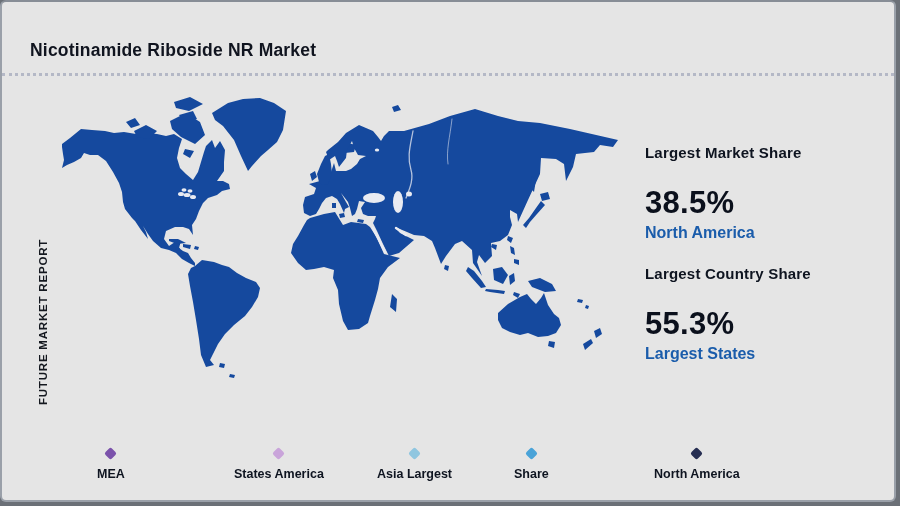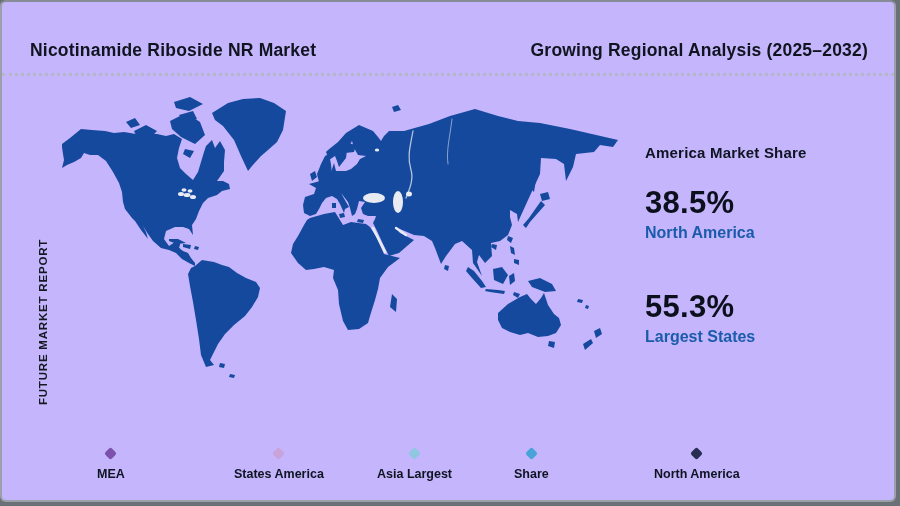--- a/index.html
+++ b/index.html
@@ -5,21 +5,21 @@
   html,body{margin:0;padding:0;}
   body{
     width:900px;height:506px;
     font-family:"Liberation Sans", sans-serif;
     background:#6b7077;
   }
   .card{
     position:relative;
     width:896px;height:502px;
     box-sizing:border-box;
-    background:#c4b5fd;
+    background:#e5e5e5;
     border:2px solid #9aa0a9;
     border-top-color:#878d96;
     border-radius:6px;
     overflow:hidden;
   }
   .header{
     position:absolute;top:0;left:0;right:0;height:74px;
     display:flex;align-items:flex-end;justify-content:space-between;
     padding:0 26px 12px 28px;
     border-bottom:3px dotted #b4b8c6;
@@ -56,21 +56,20 @@
   }
   .legend-label{font-size:12.5px;font-weight:800;color:#0e1420;white-space:nowrap;}
 </style>
 </head>
 <body>
 
 <div class="card">
 
   <div class="header">
     <div class="title">Nicotinamide Riboside NR Market</div>
-    <div class="title">Growing Regional Analysis (2025–2032)</div>
   </div>
 
   <div class="brand-vertical">FUTURE MARKET REPORT</div>
 
   <div class="map-wrap">
     <svg width="584" height="334" viewBox="0 0 584 334" xmlns="http://www.w3.org/2000/svg">
       <g stroke="none" fill="#15499e">
 
         <path d="M0,52 L8,46 L19,37 L30,38 L43,39 L52,41 L62,40 L74,42 L84,41 L95,42 L104,44 L112,42 L120,47 L117,56 L115,66 L118,76 L124,82 L131,88 L136,80 L139,70 L142,60 L144,54 L150,48 L153,56 L158,49 L163,58 L162,70 L162,79 L155,89 L161,89 L167,92 L168,97 L160,99 L155,103 L146,106 L141,111 L137,119 L134,127 L130,133 L131,143 L127,137 L121,135 L113,135 L104,139 L102,147 L107,154 L113,150 L119,149 L117,156 L121,159 L126,161 L129,166 L133,171 L133,174 L127,171 L120,167 L114,161 L107,158 L99,156 L91,149 L86,142 L81,134 L84,140 L86,147 L79,138 L73,129 L70,126 L63,117 L61,110 L60,100 L57,91 L51,80 L44,69 L36,63 L28,63 L22,61 L19,66 L12,70 L5,73 L0,76 L2,68 L1,62 L0,55 Z"></path>
 
@@ -111,26 +110,27 @@
       <g fill="none" stroke-linecap="round" stroke="#e9ebf2">
         <path d="M311,136 L323,160" stroke-width="2.6"></path>
         <path d="M334,136 L344,143" stroke-width="2.4"></path>
         <path d="M351,39 C348,55 345,65 349,78 C352,88 347,98 344,106" stroke-width="1.3" opacity="0.75"></path>
         <path d="M390,27 C388,45 384,58 386,72" stroke-width="1" opacity="0.55"></path>
       </g>
     </svg>
   </div>
 
   <div class="stats s1">
-    <div class="stat-label">America Market Share</div>
+    <div class="stat-label">Largest Market Share</div>
     <div class="stat-value">38.5%</div>
     <div class="stat-region" style="color: rgb(26, 92, 171);">North America</div>
   </div>
 
   <div class="stats s2">
+    <div class="stat-label">Largest Country Share</div>
     <div class="stat-value">55.3%</div>
     <div class="stat-region" style="color: rgb(26, 92, 171);">Largest States</div>
   </div>
 
   <div class="legend">
     <div class="legend-item">
       <span class="diamond" style="background: rgb(123, 82, 171);"></span>
       <span class="legend-label">MEA</span>
     </div>
     <div class="legend-item">

